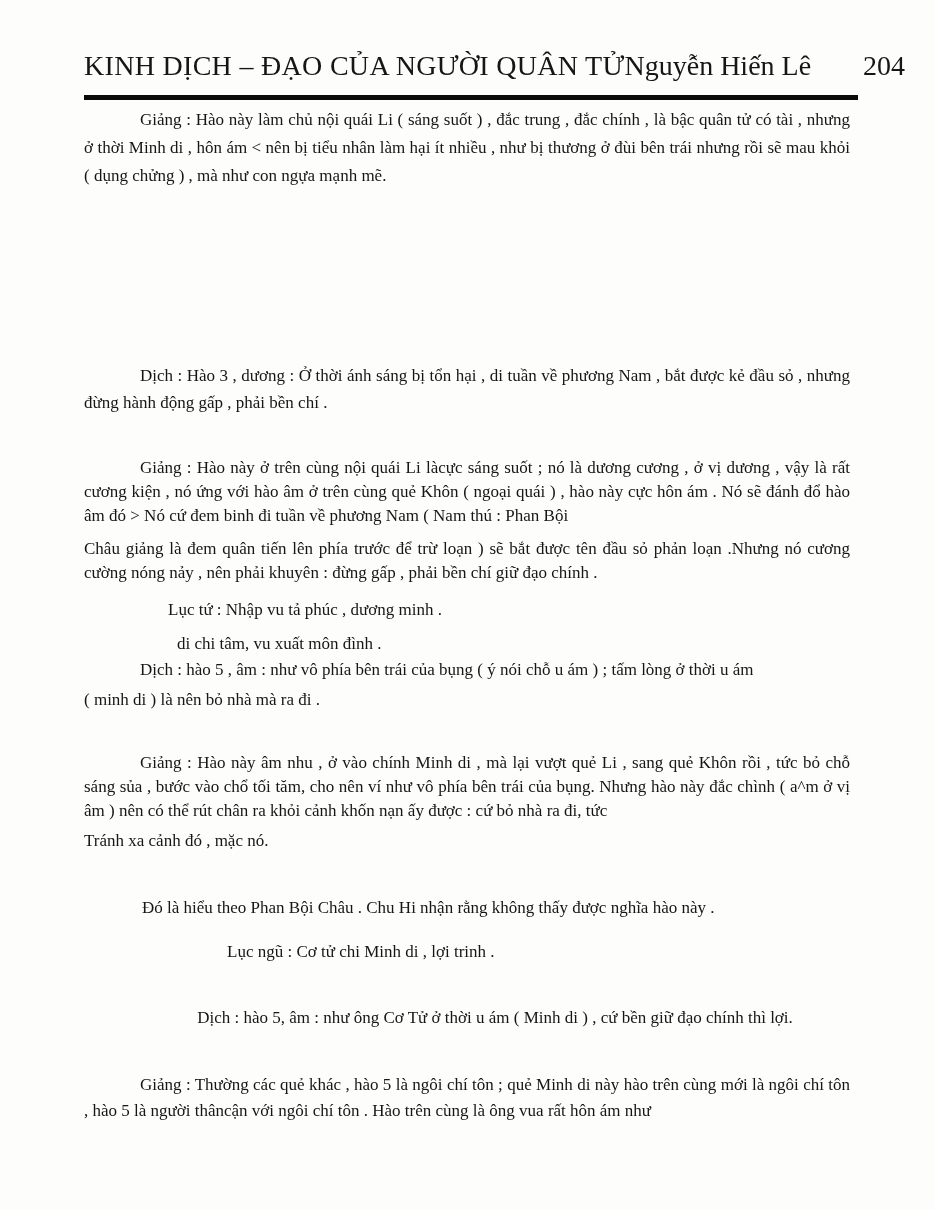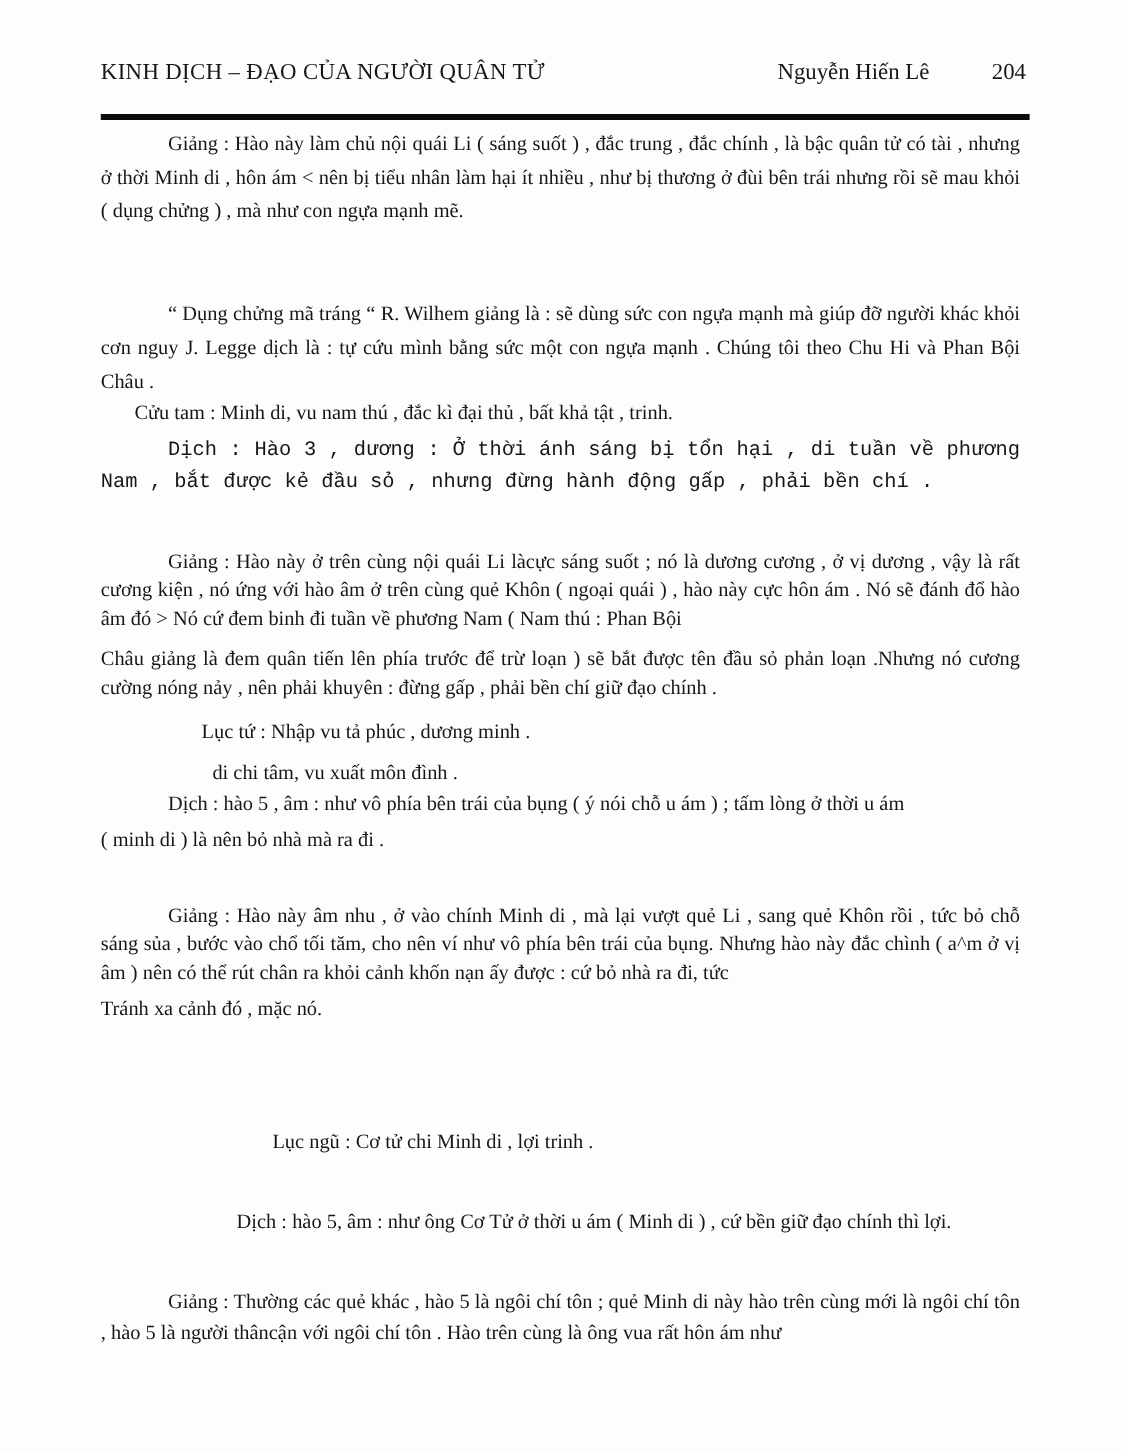--- a/index.html
+++ b/index.html
@@ -7,41 +7,41 @@
     position:relative;
     width:935px; height:1210px;
     background:#fdfdfc;
     font-family:"Liberation Serif", serif;
     color:#161616;
     overflow:hidden;
   }
   .hdr {
     position:absolute; top:50px; left:84px; right:80px;
     display:flex; align-items:baseline;
-    font-size:19px; white-space:nowrap;
+    font-size:28px; white-space:nowrap;
   }
   .hdr-title { flex:1; letter-spacing:0.3px; }
   .hdr-author { margin-right:52px; }
   .hdr-page {}
   .rule {
     position:absolute; top:95px; left:84px; width:774px; height:5px;
     background:#0b0b0b;
   }
   .para {
     position:absolute; left:84px; width:766px;
     font-size:17px; line-height:28px;
   }
   .ind  { text-indent:56px; }
   .just { text-align:justify; } 
 
   .pa  { top:106px; }
   .pb  { top:214px; white-space:nowrap; }
   .pc  { top:248px; }
   .pd  { top:330px; text-indent:28px; white-space:nowrap; }
-  .pe  { top:362px; line-height:27px;font-family:Liberation Mono, monospace; }
+  .pe  { top:362px; line-height:27px; }
   .pf  { top:456px; line-height:24px; }
   .pg  { top:537px; line-height:24px; }
   .ph  { top:596px; text-indent:84px; white-space:nowrap; }
   .pi  { top:630px; text-indent:93px; white-space:nowrap; }
   .pj  { top:656px; white-space:nowrap; }
   .pk  { top:686px; white-space:nowrap; }
   .pl  { top:751px; line-height:24px; }
   .pm  { top:827px; white-space:nowrap; }
   .pn  { top:894px; text-indent:58px; white-space:nowrap; }
   .po  { top:938px; text-indent:143px; white-space:nowrap; }
@@ -55,28 +55,27 @@
 
   <div class="hdr">
     <span class="hdr-title">KINH DỊCH – ĐẠO CỦA NGƯỜI QUÂN TỬ</span>
     <span class="hdr-author">Nguyễn Hiến Lê</span>
     <span class="hdr-page">204</span>
   </div>
 
   <div class="rule"></div>
 
   <div class="para pa ind just">Giảng : Hào này làm chủ nội quái Li ( sáng suốt ) , đắc trung , đắc chính , là bậc quân tử có tài , nhưng ở thời Minh di , hôn ám &lt; nên bị tiểu nhân làm hại ít nhiều , như bị thương ở đùi bên trái nhưng rồi sẽ mau khỏi ( dụng chửng ) , mà như con ngựa mạnh mẽ.</div>
-  <div class="para pc ind just">“ Dụng chửng mã tráng “ R. Wilhem giảng là : sẽ dùng sức con ngựa mạnh mà giúp đỡ người khác khỏi cơn nguy J. Legge dịch là : tự cứu mình bằng sức một con ngựa mạnh . Chúng tôi theo Chu Hi và Phan Bội Châu .</div>
-  <div class="para pd">Cửu tam : Minh di, vu nam thú , đắc kì đại thủ , bất khả tật , trinh.</div>
   <div class="para pe ind just">Dịch : Hào 3 , dương : Ở thời ánh sáng bị tổn hại , di tuần về phương Nam , bắt được kẻ đầu sỏ , nhưng đừng hành động gấp , phải bền chí .</div>
   <div class="para pf ind just">Giảng : Hào này ở trên cùng nội quái Li làcực sáng suốt ; nó là dương cương , ở vị dương , vậy là rất cương kiện , nó ứng với hào âm ở trên cùng quẻ Khôn ( ngoại quái ) , hào này cực hôn ám . Nó sẽ đánh đổ hào âm đó &gt; Nó cứ đem binh đi tuần về phương Nam ( Nam thú : Phan Bội</div>
   <div class="para pg just">Châu giảng là đem quân tiến lên phía trước để trừ loạn ) sẽ bắt được tên đầu sỏ phản loạn .Nhưng nó cương cường nóng nảy , nên phải khuyên : đừng gấp , phải bền chí giữ đạo chính .</div>
   <div class="para ph">Lục tứ : Nhập vu tả phúc , dương minh .</div>
   <div class="para pi">di chi tâm, vu xuất môn đình .</div>
   <div class="para pj ind">Dịch : hào 5 , âm : như vô phía bên trái của bụng ( ý nói chỗ u ám ) ; tấm lòng ở thời u ám</div>
   <div class="para pk">( minh di ) là nên bỏ nhà mà ra đi .</div>
   <div class="para pl ind just">Giảng : Hào này âm nhu , ở vào chính Minh di , mà lại vượt quẻ Li , sang quẻ Khôn rồi , tức bỏ chỗ sáng sủa , bước vào chổ tối tăm, cho nên ví như vô phía bên trái của bụng. Nhưng hào này đắc chình ( a^m ở vị âm ) nên có thể rút chân ra khỏi cảnh khốn nạn ấy được : cứ bỏ nhà ra đi, tức</div>
   <div class="para pm">Tránh xa cảnh đó , mặc nó.</div>
+  <div class="para pn">Đó là hiểu theo Phan Bội Châu . Chu Hi nhận rằng không thấy được nghĩa hào này .</div>
   <div class="para po">Lục ngũ : Cơ tử chi Minh di , lợi trinh .</div>
   <div class="para pp ind">Dịch : hào 5, âm : như ông Cơ Tử ở thời u ám ( Minh di ) , cứ bền giữ đạo chính thì lợi.</div>
   <div class="para pq ind just">Giảng : Thường các quẻ khác , hào 5 là ngôi chí tôn ; quẻ Minh di này hào trên cùng mới là ngôi chí tôn , hào 5 là người thâncận với ngôi chí tôn . Hào trên cùng là ông vua rất hôn ám như</div>
 
 </div>
 
 </body></html>

